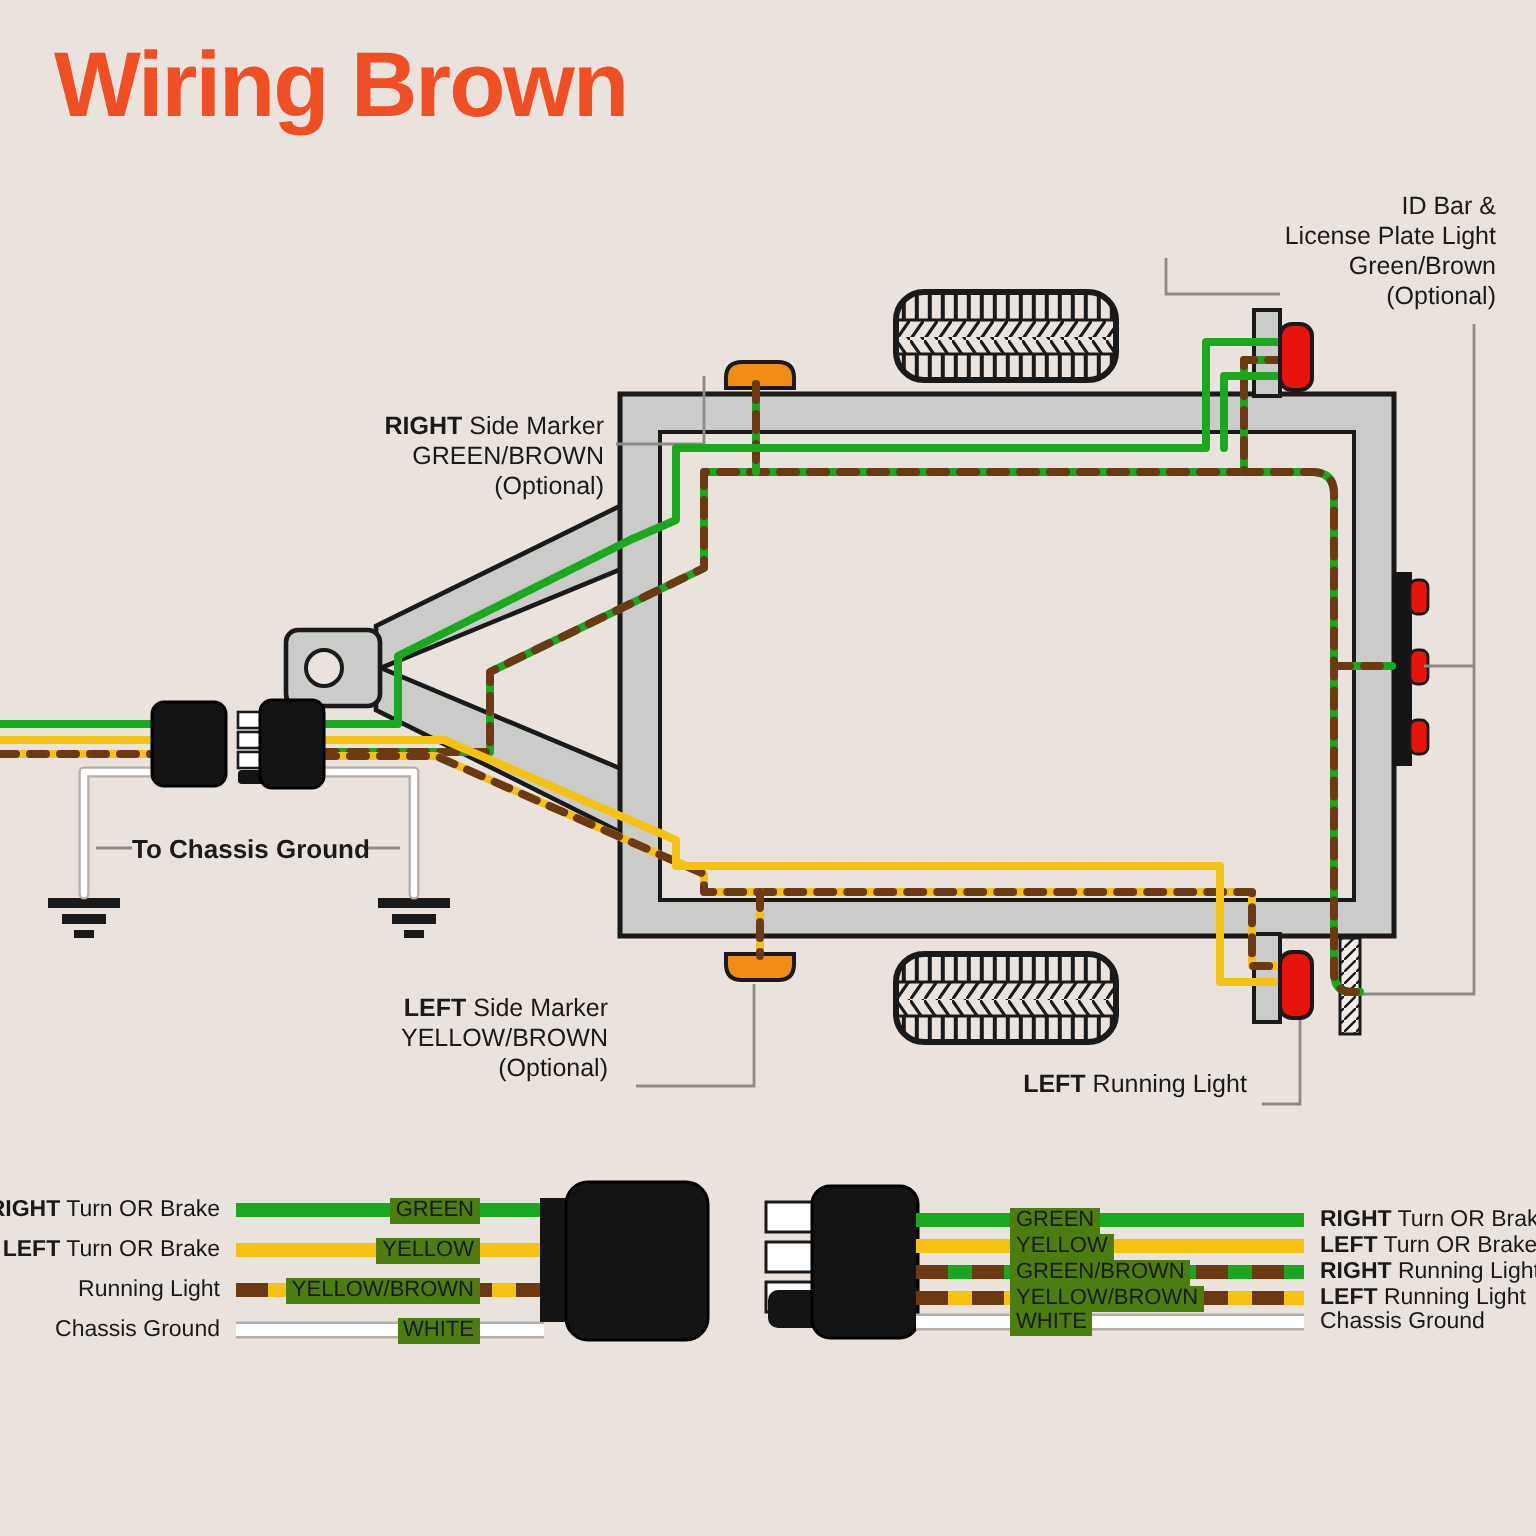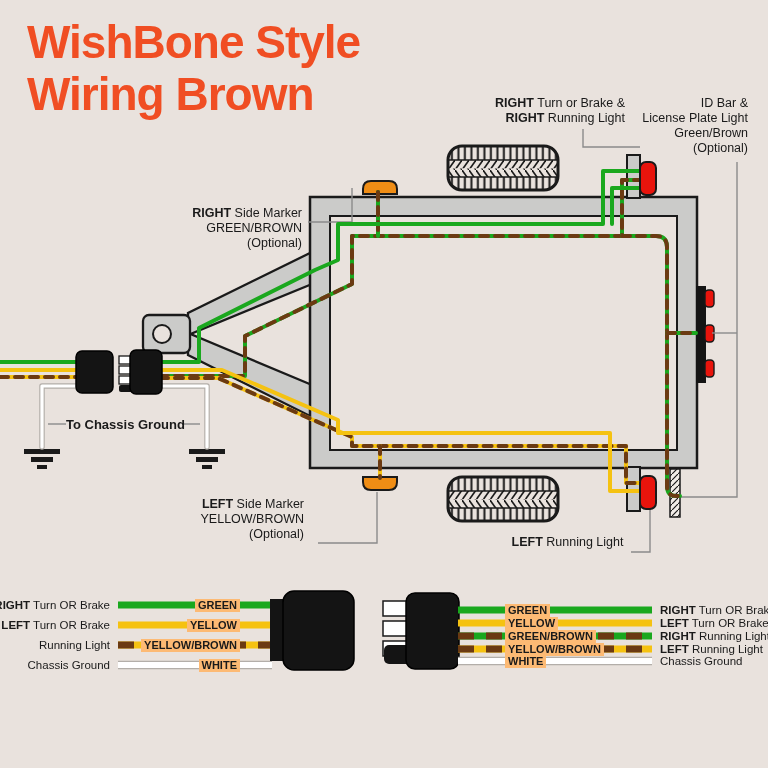--- a/index.html
+++ b/index.html
@@ -5,21 +5,21 @@
   html,body{margin:0;padding:0;}
   body{width:768px;height:768px;background:#e9e2dd;font-family:"Liberation Sans",sans-serif;color:#1a1a1a;overflow:hidden;}
   #stage{position:relative;width:768px;height:768px;}
   #diagram-svg{position:absolute;left:0;top:0;}
   .title{position:absolute;left:27px;top:16px;font-size:46px;line-height:52px;font-weight:800;letter-spacing:-1px;color:#f04e23;white-space:nowrap;}
   .callout{position:absolute;font-size:12.5px;line-height:15px;white-space:nowrap;}
   .ra{text-align:right;}
   .ca{text-align:center;}
   .b{font-weight:700;}
   .lg{position:absolute;font-size:11.5px;line-height:13px;white-space:nowrap;}
-  .chip{position:absolute;font-size:11px;line-height:13px;font-weight:700;white-space:nowrap;background:#fdba74;padding:0 3px;}
+  .chip{position:absolute;font-size:11px;line-height:13px;font-weight:400;white-space:nowrap;background:#4d7c0f;padding:0 3px;}
   .cg{font-weight:700;font-size:13px;}
 </style>
 </head>
 <body>
 
 <div id="stage">
 
 <svg id="diagram-svg" width="768" height="768" viewBox="0 0 768 768">
   <defs>
     <pattern id="ribs" width="6.5" height="14" patternUnits="userSpaceOnUse">
@@ -199,28 +199,23 @@
     <path d="M458,636 H652" stroke="#1aa81e" stroke-width="7"></path>
     <path d="M458,636 H652" stroke="#6b3a12" stroke-width="7" stroke-dasharray="16 12"></path>
     <path d="M458,649 H652" stroke="#f5c211" stroke-width="7"></path>
     <path d="M458,649 H652" stroke="#6b3a12" stroke-width="7" stroke-dasharray="16 12"></path>
     <path d="M458,661 H652" stroke="#b3aea9" stroke-width="8.5"></path>
     <path d="M458,661 H652" stroke="#ffffff" stroke-width="6"></path>
   </g>
 </svg>
 
   <div class="title">
-    <div>WishBone Style</div>
     <div>Wiring Brown</div>
   </div>
 
-  <div class="callout ra" style="right:143px;top:96px;">
-    <div><span class="b">RIGHT</span><span> Turn or Brake &amp;</span></div>
-    <div><span class="b">RIGHT</span><span> Running Light</span></div>
-  </div>
 
   <div class="callout ra" style="right:20px;top:96px;margin-left:20px;">
     <div>ID Bar &amp;</div>
     <div>License Plate Light</div>
     <div>Green/Brown</div>
     <div>(Optional)</div>
   </div>
 
   <div class="callout ra" style="right:466px;top:206px;">
     <div><span class="b">RIGHT</span><span> Side Marker</span></div>

